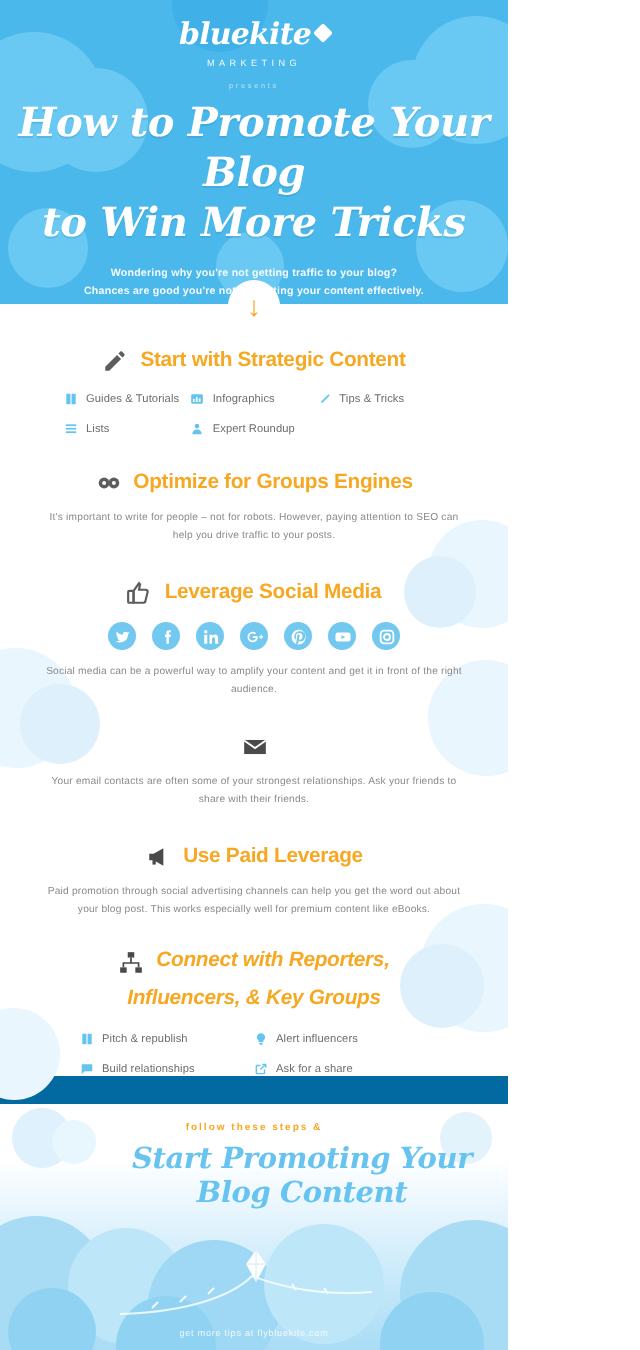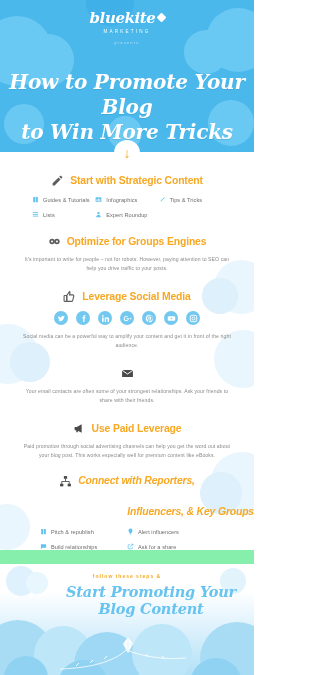--- a/index.html
+++ b/index.html
@@ -1,21 +1,21 @@
 <!DOCTYPE html>
 <html><head>
 <meta charset="utf-8">
 <style>
   html,body{margin:0;padding:0;}
   body{
     width:254px;height:675px;overflow:hidden;
     font-family:"Liberation Sans",sans-serif;
     background:#ffffff;
   }
-  #page{position:relative;width:254px;height:675px;overflow:hidden;background:#86efac;}
+  #page{position:relative;width:254px;height:675px;overflow:hidden;background:#0369a1;}
 
   
   .header{
     position:relative;width:254px;height:152px;
     background:#4bb8ec;overflow:hidden;
   }
   .hdr-cloud{position:absolute;background:#5cc1ef;border-radius:50%;}
   .hdr-cloud.pale{background:#6ac9f2;}
   .hdr-cloud.deep{background:#3fb0e8;}
 
@@ -36,21 +36,21 @@
     font-size:4.6px;color:#ffffff;letter-spacing:2.2px;
     margin-top:2px;opacity:.92;
   }
   .logo-presents{
     font-size:3.6px;color:#ffffff;letter-spacing:1.4px;
     margin-top:7px;opacity:.62;
   }
 
   .hdr-title{
     position:relative;z-index:5;text-align:center;
-    margin-top:25px;
+    margin-top:4px;
     font-family:"DejaVu Serif",serif;
     font-style:italic;font-weight:bold;
     font-size:20px;line-height:25px;color:#ffffff;
     letter-spacing:-0.2px;
     text-shadow:0 1px 0 rgba(40,130,180,.25);
   }
   .hdr-sub{
     position:relative;z-index:5;text-align:center;
     margin-top:9px;
     font-size:5.3px;line-height:8.6px;color:#ffffff;
@@ -85,21 +85,21 @@
     gap:6px;margin:0 auto;padding:0 8px;
   }
   .sec-ico{
     width:13px;height:13px;flex:0 0 auto;
     display:flex;align-items:center;justify-content:center;
     color:#595959;
   }
   .sec-ico svg{display:block;}
   .sec-title{
     font-size:10.4px;font-weight:bold;color:#f7a823;
-    letter-spacing:-0.15px;line-height:13px;text-align:right;
+    letter-spacing:-0.15px;line-height:13px;
   }
   .sec-title.two{line-height:14px;font-style:italic;}
   .sec-desc{
     font-size:5.1px;line-height:9px;color:#8a8a8a;
     margin:7px auto 0;max-width:208px;letter-spacing:.1px;
   }
 
   
   .items{
     margin:9px auto 0;width:190px;
@@ -380,21 +380,21 @@
               <rect x="9" y="2" width="6" height="5"></rect>
               <rect x="2" y="16" width="6" height="5"></rect>
               <rect x="16" y="16" width="6" height="5"></rect>
               <path d="M12 7v5H5v4M12 12h7v4" fill="none" stroke="#4a4a4a" stroke-width="1.6"></path>
             </svg>
         </span>
         <span class="sec-title two">
           <span>Connect with Reporters,</span>
         </span>
       </div>
-      <div class="sec-title two" style="margin-top:17px;">
+      <div class="sec-title two" style="margin-top:5px;">
         <span>Influencers, &amp; Key Groups</span>
       </div>
 
       <div class="items two-col">
         <div class="item">
           <span class="item-ico">
             <svg width="7" height="7" viewBox="0 0 24 24" fill="#62c4ef">
                 <path d="M4 3h7v18H4zM13 3h7v18h-7z"></path>
               </svg>
           </span>

